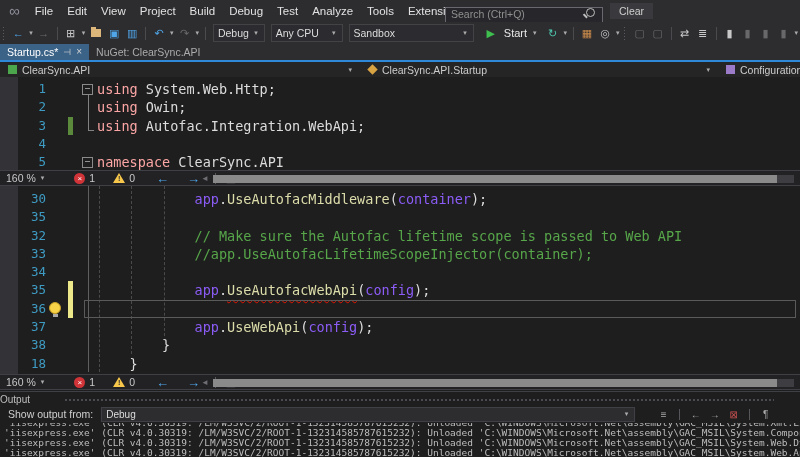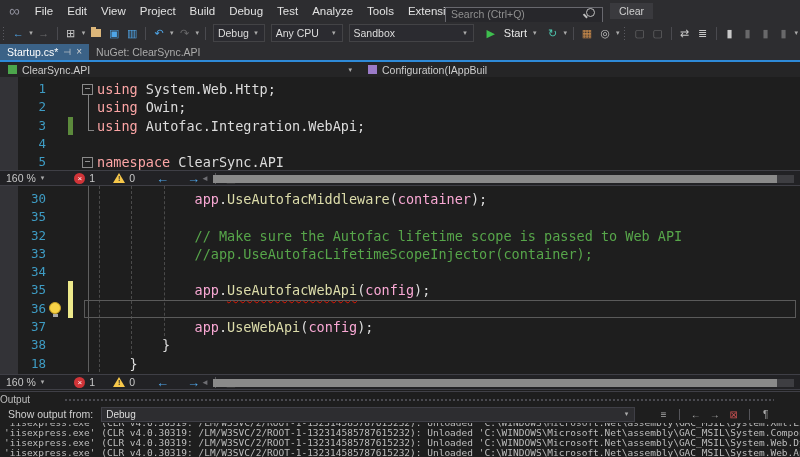--- a/index.html
+++ b/index.html
@@ -54,21 +54,21 @@
   .code-line{position:relative;display:flex;height:18.3px;line-height:18.3px;font-family:"DejaVu Sans Mono",monospace;font-size:13.5px}
   .line-num{flex:0 0 46px;text-align:right;color:#3E9CC4;font-size:12.5px}
   .glyph-cell{flex:0 0 51px;position:relative}
   .change-bar{position:absolute;left:22px;width:5px;top:0;bottom:0}
   .change-bar.green{background:#5C8A3C}.change-bar.yellow{background:#EDE98B}
   .fold-box{position:absolute;left:36px;top:4px;width:9px;height:9px;border:1px solid #8A8A8A;background:#1E1E1E;color:#CDCDCD;
             font-size:9px;line-height:7px;text-align:center;font-family:"Liberation Sans",sans-serif}
   .bulb{position:absolute;left:3px;top:2px;width:10px;height:10px;border-radius:50%;background:#F8D347;border:1px solid #C9A227}
   .bulb::after{content:"";position:absolute;left:2.5px;bottom:-4px;width:5px;height:3px;background:#A9A9A9}
   .code-text{white-space:pre;flex:1}
-  .tk-kw{color:#fca5a5}.tk-pl{color:#DCDCDC}.tk-loc{color:#f9a8d4}.tk-m{color:#DCDCAA}.tk-cm{color:#57A64A}
+  .tk-kw{color:#fca5a5}.tk-pl{color:#DCDCDC}.tk-loc{color:#8b5cf6}.tk-m{color:#DCDCAA}.tk-cm{color:#57A64A}
   .tk-err{color:#DCDCAA;text-decoration:underline wavy #E51400 1px;text-underline-offset:3.5px}
   .cur-box{position:absolute;left:84px;right:4px;top:0;bottom:0;border:1px solid #5A5A5A}
   .vline{position:absolute;width:0}
   .dash{border-left:1px dashed #4A4A4A}
   .solid{border-left:1px solid #5F5F5F}
   .bracket{position:absolute;left:88px;top:16px;width:5px;height:37px;border-left:1px solid #828282;border-bottom:1px solid #828282}
   
   .zoom-bar{position:absolute;left:0;width:800px;height:16px;background:#222225;border-top:1px solid #3F3F46;border-bottom:1px solid #3F3F46;
             display:flex;align-items:center;font-size:10.5px;color:#C8C8C8;box-sizing:border-box}
   .bar1{top:170px}.bar2{top:374px}
@@ -186,20 +186,25 @@
     <span>NuGet: ClearSync.API</span>
   </div>
 </div>
 
 <div class="breadcrumb">
   <div class="bc-seg s1">
     <span class="bc-icon ic-proj"></span>
     <span>ClearSync.API</span>
     <span class="car">▾</span>
   </div>
+  <div class="bc-seg s2">
+    <span class="bc-icon ic-class"></span>
+    <span>ClearSync.API.Startup</span>
+    <span class="car">▾</span>
+  </div>
   <div class="bc-seg s3">
     <span class="bc-icon ic-method"></span>
     <span>Configuration(IAppBuil</span>
   </div>
 </div>
 
 <div class="pane pane1">
   <div class="margin-strip"></div>
   <div class="bracket"></div>
   <div class="lines" id="pane1-lines">

